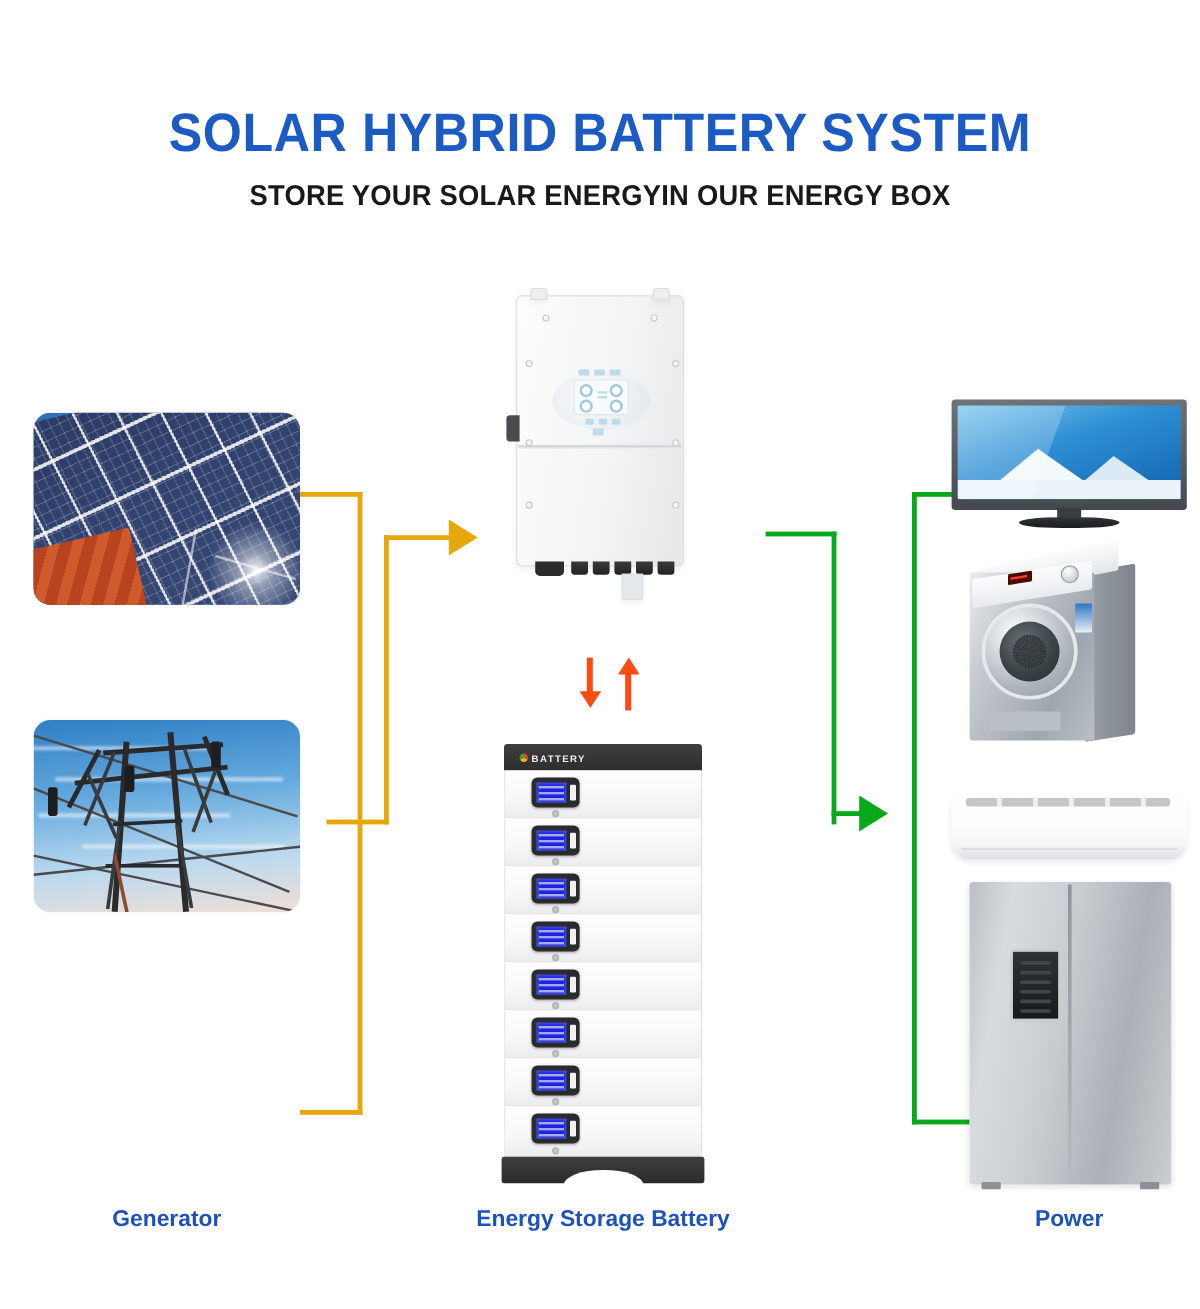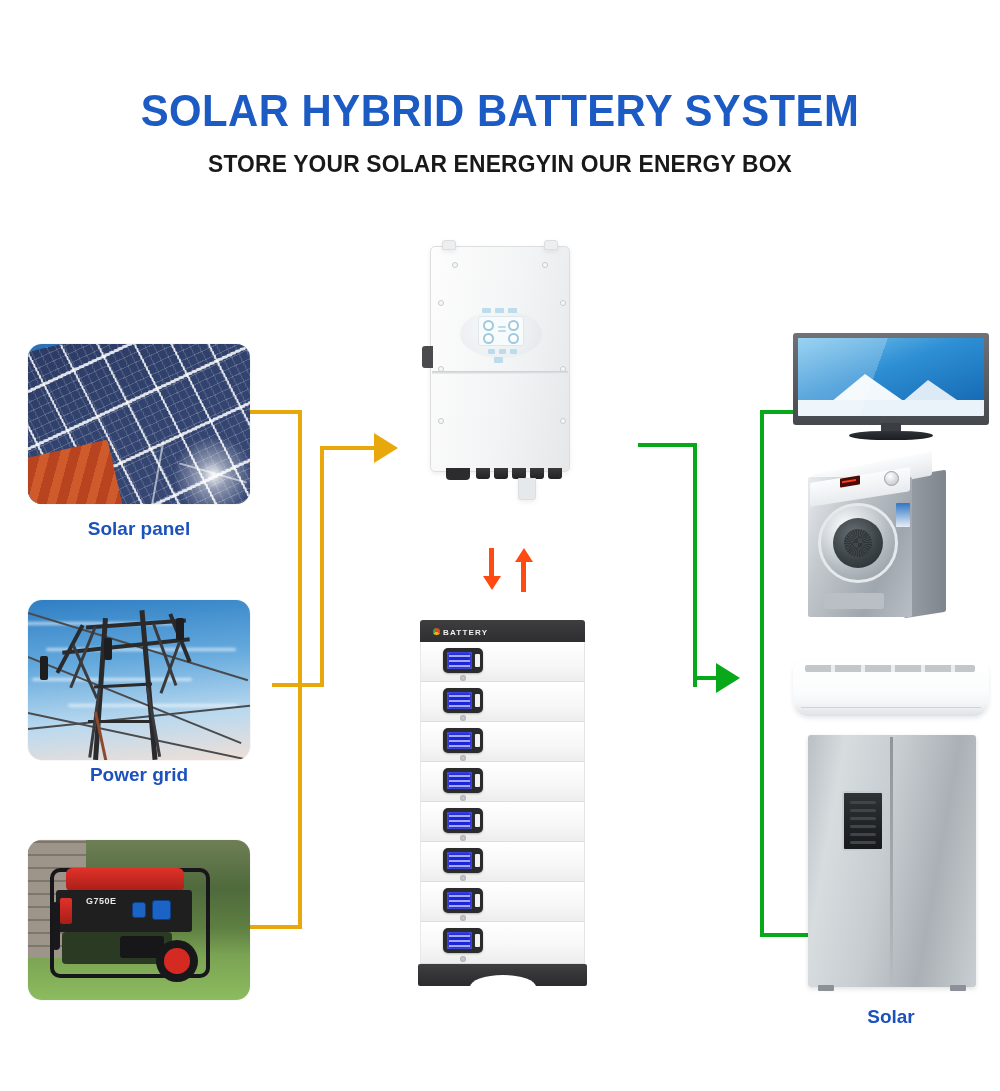--- a/index.html
+++ b/index.html
@@ -260,21 +260,20 @@
     <div class="solar-cloud" style="left:108px; top:4px; width:74px; height:22px;"></div>
     <div class="solar-cloud" style="left:150px; top:20px; width:60px; height:16px;"></div>
     <div class="solar-grid">
         <div class="solar-cellgrid"></div>
       </div>
     <div class="roof"></div>
     <div class="flare" style="left:140px; top:86px;"></div>
     <div class="flare-ray" style="left:150px; top:128px; width:70px; height:2px; transform:rotate(16deg);"></div>
     <div class="flare-ray" style="left:128px; top:96px; width:2px; height:74px; transform:rotate(10deg);"></div>
   </div>
-  <div class="cap" style="left:28px; top:518px; width:222px;">Solar panel</div>
 
   <div class="photo" style="left:28px; top:600px; width:222px; height:160px;">
     <div class="grid-sky"></div>
     <div class="streak" style="left:-4px; top:22px; width:150px;"></div>
     <div class="streak" style="left:18px; top:48px; width:190px;"></div>
     <div class="streak" style="left:4px; top:78px; width:160px;"></div>
     <div class="streak" style="left:40px; top:104px; width:170px;"></div>
 
     <div class="wirecab" style="left:0px; top:12px; width:230px; transform:rotate(17deg);"></div>
     <div class="wirecab" style="left:0px; top:56px; width:230px; transform:rotate(22deg);"></div>
@@ -293,39 +292,22 @@
     <div class="pylr" style="left:150px; top:42px; width:3px; height:54px; transform:rotate(20deg);"></div>
     <div class="pylr" style="left:66px; top:26px; width:3px; height:66px; transform:rotate(22deg);"></div>
     <div class="pylr" style="left:124px; top:24px; width:3px; height:66px; transform:rotate(-20deg);"></div>
     <div class="pylr" style="left:70px; top:88px; width:3px; height:70px; transform:rotate(8deg);"></div>
     <div class="pylr" style="left:118px; top:88px; width:3px; height:70px; transform:rotate(-10deg);"></div>
     <div class="pylr" style="left:66px; top:112px; width:3px; height:50px; transform:rotate(-12deg); background:#8d4a2e;"></div>
     <div class="insul" style="left:12px; top:56px; width:8px; height:24px;"></div>
     <div class="insul" style="left:76px; top:38px; width:8px; height:22px;"></div>
     <div class="insul" style="left:148px; top:18px; width:8px; height:22px;"></div>
   </div>
-  <div class="cap" style="left:28px; top:764px; width:222px;">Power grid</div>
-
-  <div class="photo" style="left:28px; top:840px; width:222px; height:160px;">
-    <div class="gen-bg"></div>
-    <div class="gen-stone"></div>
-    <div class="gen-frame" style="left:22px; top:28px; width:160px; height:110px;"></div>
-    <div class="gen-red" style="left:38px; top:28px; width:118px; height:24px;"></div>
-    <div class="gen-body" style="left:28px; top:50px; width:136px; height:42px;"></div>
-    <div class="gen-txt" style="left:58px; top:56px; font-size:9px;">G750E</div>
-    <div class="gen-sock" style="left:104px; top:62px; width:14px; height:16px;"></div>
-    <div class="gen-sock" style="left:124px; top:60px; width:19px; height:20px;"></div>
-    <div class="gen-red" style="left:32px; top:58px; width:12px; height:26px; border-radius:2px;"></div>
-    <div class="gen-body" style="left:34px; top:92px; width:110px; height:32px; border-radius:4px; background:#2b3a23;"></div>
-    <div class="gen-body" style="left:92px; top:96px; width:44px; height:22px; background:#17171a; border-radius:3px;"></div>
-    <div class="gen-wheel" style="left:128px; top:100px; width:42px; height:42px;">
-        <i></i>
-      </div>
-    <div class="gen-body" style="left:24px; top:62px; width:8px; height:48px; border-radius:4px; background:#19181b;"></div>
-  </div>
+
+  <div class="cap" style="left:28px; top:1006px; width:222px;">Generator</div>
 
   <div style="position:absolute; left:420px; top:240px; width:160px; height:250px;">
     <div class="inv-body" style="left:10px; top:6px; width:140px; height:226px;"></div>
     <div class="inv-body" style="left:22px; top:0px; width:14px; height:10px; border-radius:3px 3px 0 0; background:#eceef0;"></div>
     <div class="inv-body" style="left:124px; top:0px; width:14px; height:10px; border-radius:3px 3px 0 0; background:#eceef0;"></div>
     <div class="screw" style="left:32px; top:22px;"></div>
     <div class="screw" style="left:122px; top:22px;"></div>
     <div class="screw" style="left:18px; top:60px;"></div>
     <div class="screw" style="left:140px; top:60px;"></div>
     <div class="screw" style="left:18px; top:126px;"></div>
@@ -447,20 +429,21 @@
             <i style="top:8px;"></i>
             <i style="top:13px;"></i>
           </div>
         <div class="bat-strip" style="left:32px; top:6px; width:5px; height:13px;"></div>
       </div>
       <div class="bat-dot" style="left:39px; top:34px;"></div>
     </div>
     <div class="bat-base" style="left:-2px; top:344px; width:169px; height:22px;"></div>
     <div class="bat-base-notch" style="left:50px; top:355px; width:66px; height:12px;"></div>
   </div>
+  <div class="cap" style="left:370px; top:1006px; width:265px;">Energy Storage Battery</div>
 
   <div style="position:absolute; left:793px; top:333px; width:196px; height:110px;">
     <div class="tv-frame" style="left:0; top:0; width:196px; height:92px;"></div>
     <div class="tv-screen" style="left:5px; top:5px; width:186px; height:78px;">
       <div class="tv-mtn" style="left:18%; top:46%; width:0; height:0;
         border-left:34px solid transparent; border-right:40px solid transparent; border-bottom:28px solid #f2f8fc; background:none;"></div>
       <div class="tv-mtn" style="left:56%; top:54%; width:0; height:0;
         border-left:26px solid transparent; border-right:32px solid transparent; border-bottom:22px solid #dceaf5; background:none;"></div>
       <div class="tv-mtn" style="left:0; top:80%; width:100%; height:20%; background:#eaf3fa;"></div>
       <div class="tv-sheen"></div>
@@ -502,15 +485,15 @@
         <i style="top:16px;"></i>
         <i style="top:24px;"></i>
       <i style="top:32px;"></i>
         <i style="top:40px;"></i>
         <i style="top:48px;"></i>
     </div>
     <div class="fr-brand" style="left:112px; top:56px;">&nbsp;</div>
     <div class="fr-foot" style="left:10px; top:250px; width:16px; height:6px;"></div>
     <div class="fr-foot" style="left:142px; top:250px; width:16px; height:6px;"></div>
   </div>
-  <div class="cap" style="left:793px; top:1006px; width:196px;">Solar</div>
+  <div class="cap" style="left:793px; top:1006px; width:196px;">Power</div>
 
 </div>
 
 </body></html>

